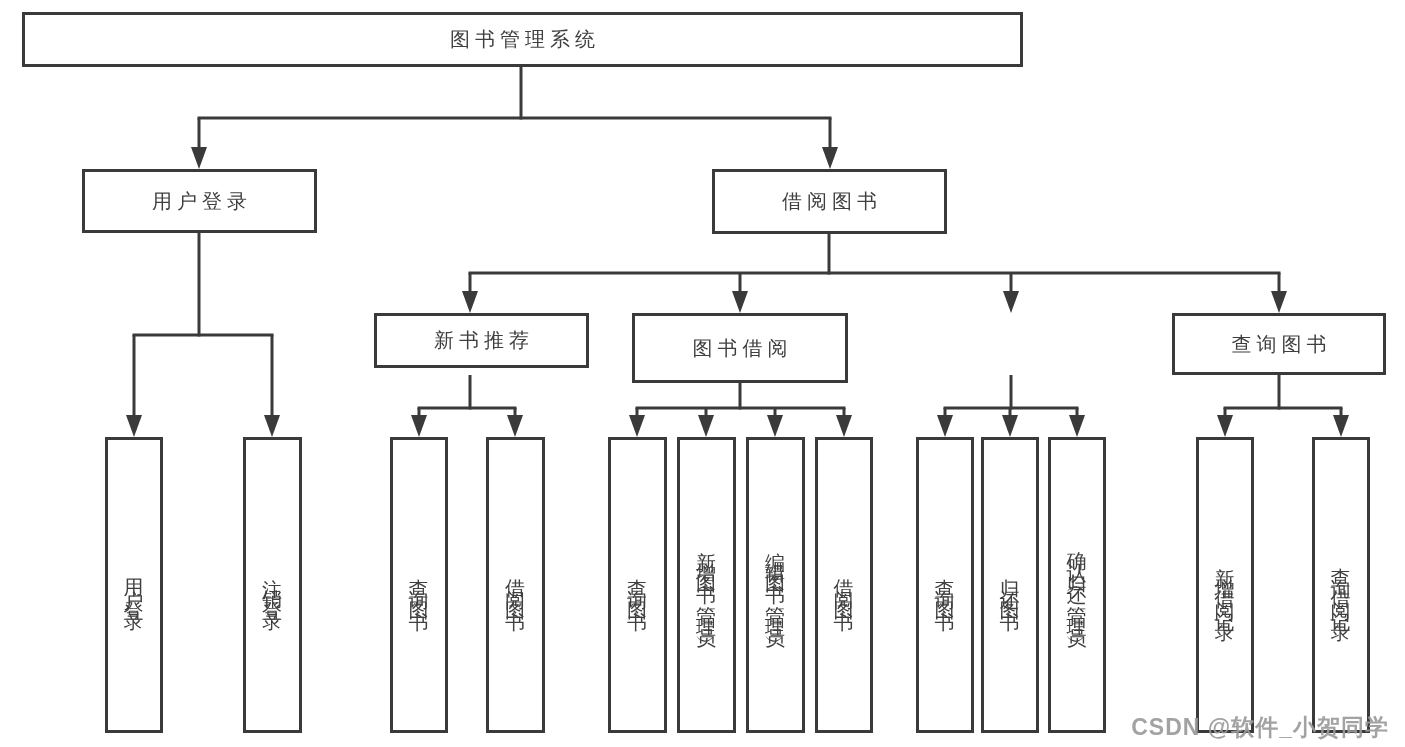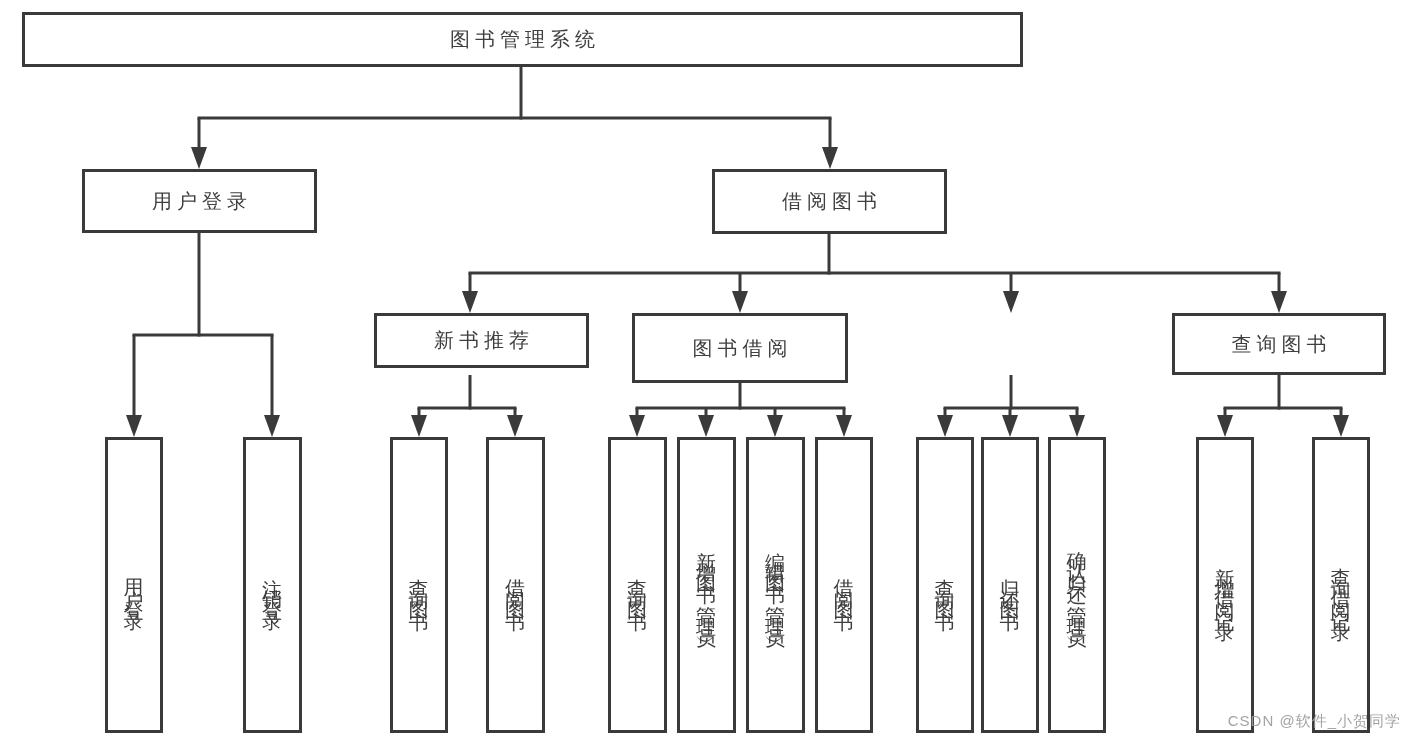--- a/index.html
+++ b/index.html
@@ -44,28 +44,29 @@
   .v-label {
     writing-mode: vertical-rl;
     text-orientation: mixed;
     font-size: 20px;
     letter-spacing: 11px;
     line-height: 1;
     white-space: nowrap;
   }
   .watermark {
     position: absolute;
-    right: 4px;
+    right: 16px;
     top: 712px;
-    font-size: 15px;
+    font-size: 23px;
     letter-spacing: 1px;
     color: var(--watermark);
     opacity: 0.92;
     z-index: 5;
     white-space: nowrap;
+    font-weight: bold;
   }
 </style>
 </head>
 <body>
 
 <div class="stage">
 
   <svg class="connectors" viewBox="0 0 1405 747" xmlns="http://www.w3.org/2000/svg">
 
     <g>

